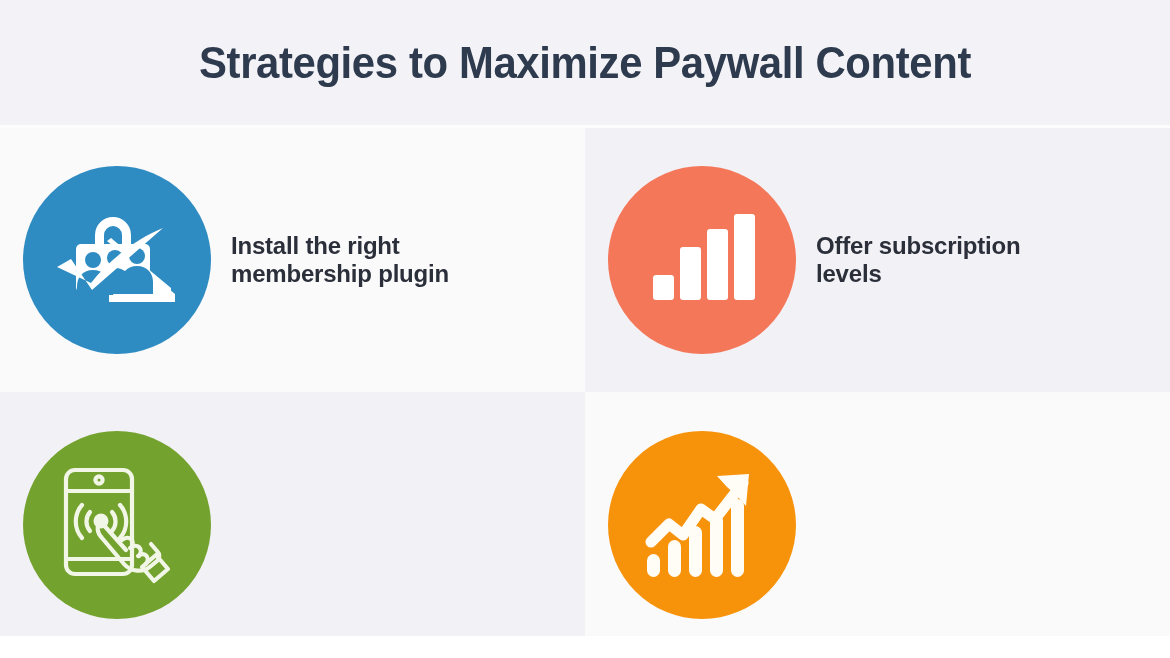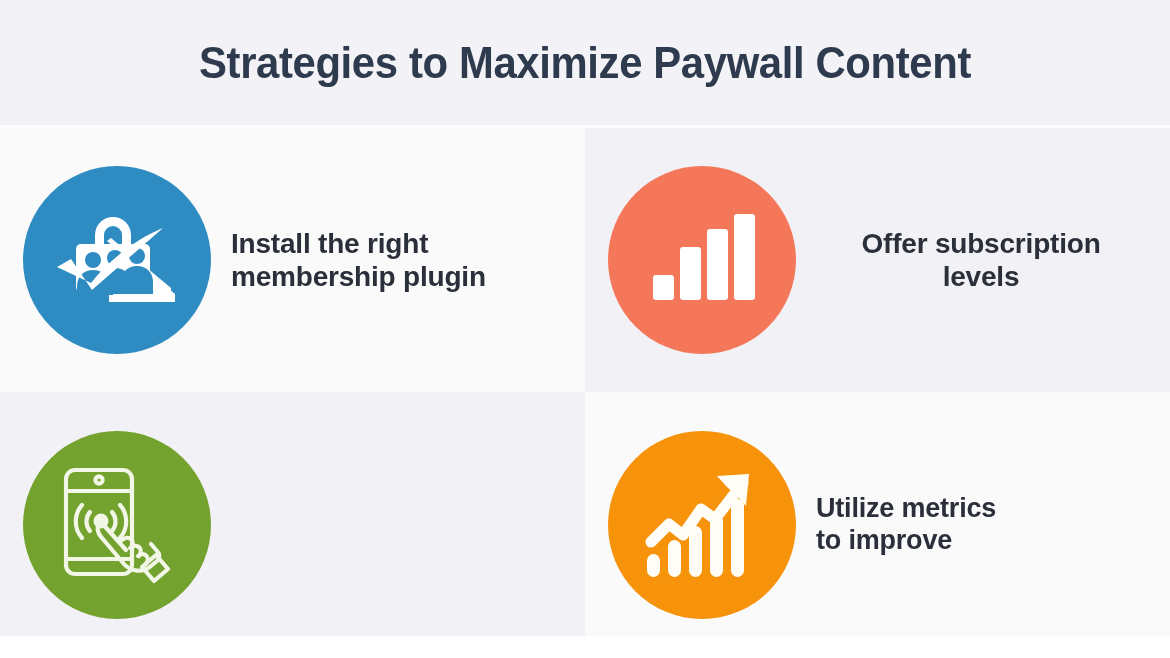--- a/index.html
+++ b/index.html
@@ -69,41 +69,41 @@
     grid-template-columns: 585px 585px;
     grid-template-rows: 264px 266px;
   }
   .cell {
     position: relative;
     display: flex;
     align-items: center;
     box-sizing: border-box;
   }
   .cell.light  { background: #fafafb; }
-  .cell.shade  { background: #f2f1f6; text-align: center; }
+  .cell.shade  { background: #f2f1f6; }
 
   .icon-wrap {
     flex: 0 0 auto;
     margin-left: 23px;
     width: 188px;
     height: 188px;
     border-radius: 50%;
     display: flex;
     align-items: center;
     justify-content: center;
   }
   .icon-wrap svg { display: block; }
 
   .cell-label {
     flex: 1 1 auto;
     margin-left: 20px;
     padding-right: 24px;
     font-family: "Liberation Sans", sans-serif;
     font-weight: bold;
-    font-size: 28px;
+    font-size: 24px;
     line-height: 1.18;
     letter-spacing: -0.2px;
     color: #2b2f3a;
     white-space: pre-line;
   }
   .cell.row2 .cell-label { font-size: 27px; }
 </style>
 </head>
 <body>
 
@@ -202,18 +202,16 @@
             <rect x="46" y="60" width="13" height="51" rx="6.5"></rect>
             <rect x="67" y="48" width="13" height="63" rx="6.5"></rect>
             <rect x="88" y="33" width="13" height="78" rx="6.5"></rect>
           </g>
 
           <path d="M8 76 L26 58 L40 69 L58 43 L72 53 L100 17" fill="none" stroke="#fffdf6" stroke-width="11" stroke-linecap="round" stroke-linejoin="round"></path>
 
           <path d="M74 10 L106 8 L103 40 L93 29 L84 21 Z" fill="#fffdf6"></path>
         </svg>
       </div>
-      <div class="cell-label">Utilize metrics
-to improve</div>
     </div>
 
   </div>
 </div>
 
 </body></html>

